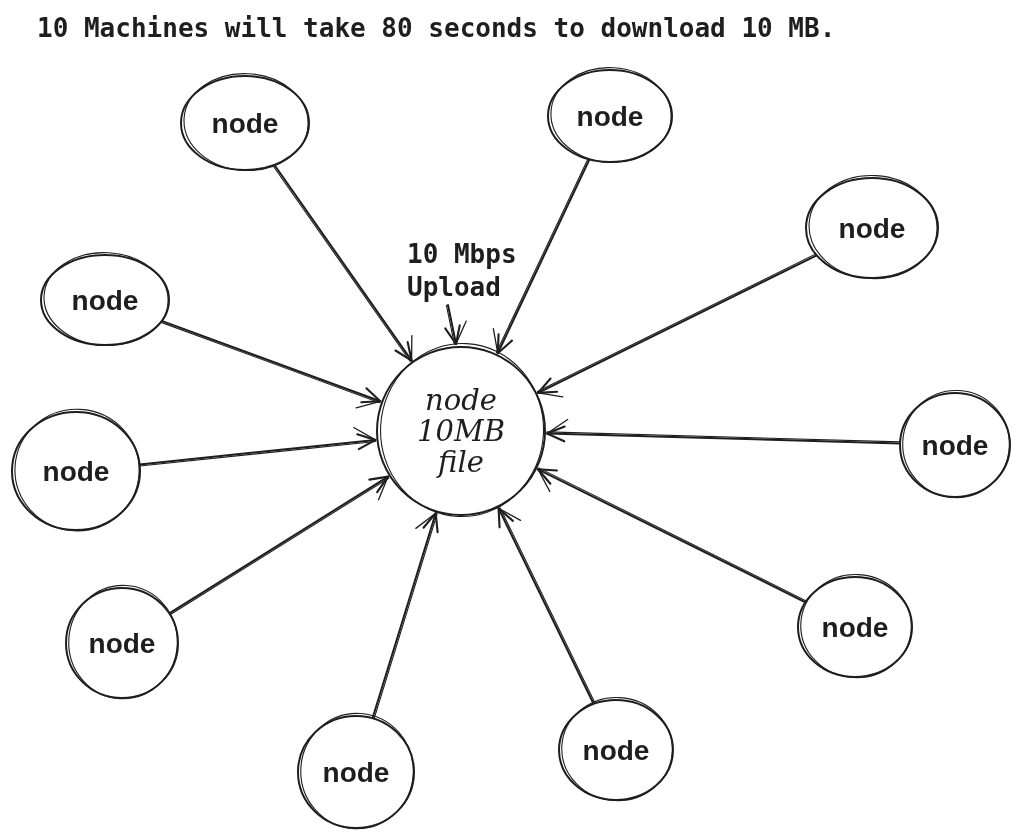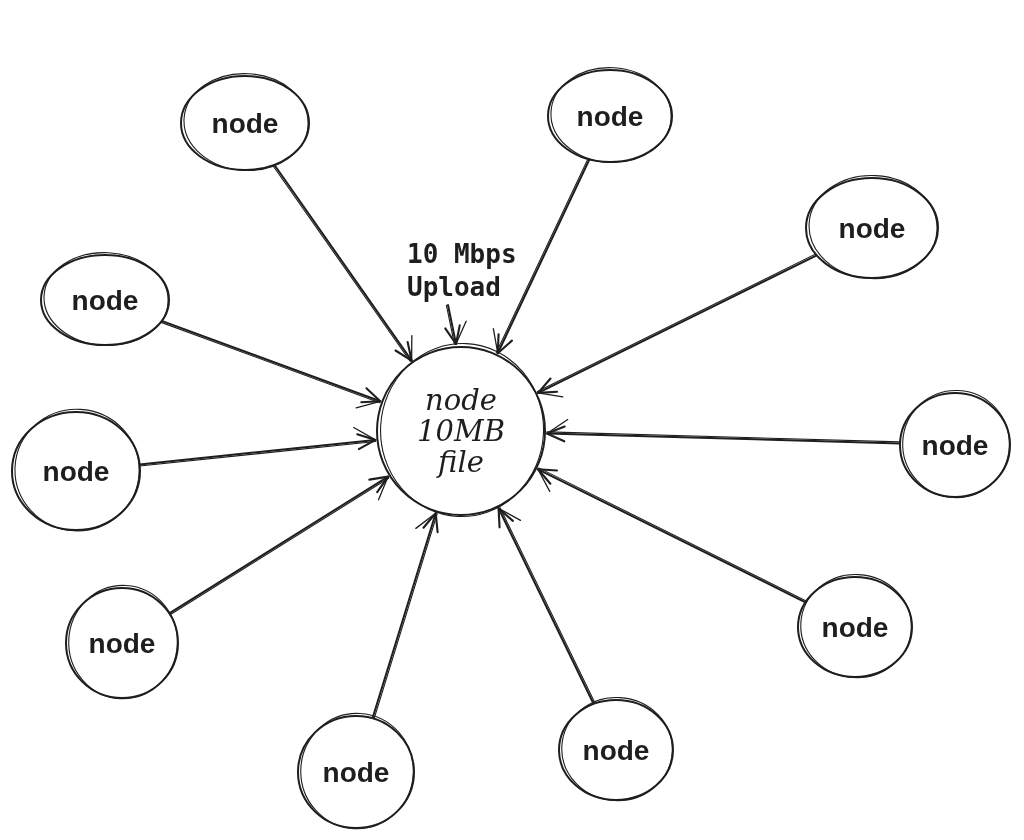--- a/index.html
+++ b/index.html
@@ -14,20 +14,21 @@
               font-weight:700;font-size:28px;fill:#1e1e1e;}
   .center-label{font-family:"DejaVu Serif",serif;font-style:italic;
                 font-size:29px;fill:#1e1e1e;}
   .annot-label{font-family:"DejaVu Sans Mono",monospace;font-weight:700;
                font-size:26px;fill:#1e1e1e;}
 </style>
 </head>
 <body>
 
 <div class="stage">
+  <div class="title">10 Machines will take 80 seconds to download 10 MB.</div>
   <svg id="diagram-svg" width="1024" height="840" viewBox="0 0 1024 840">
       <g>
         <line x1="274.3031386821602" y1="164.78410515789508" x2="411.6208860863339" y2="360.5890412712539" stroke-width="2" fill="none" stroke="#1e1e1e" stroke-linecap="round" stroke-linejoin="round"></line>
         <line x1="272.9931673569742" y1="165.70278634698656" x2="410.3109147611479" y2="361.50772246034535" stroke-width="1.1" fill="none" stroke="#1e1e1e" stroke-linecap="round" stroke-linejoin="round"></line>
         <path d="M 407.63047583749614 342.0128030609496 L 411.6208860863339 360.5890412712539 L 395.51496286675865 350.5093965728953" stroke-width="2.1" fill="none" stroke="#1e1e1e" stroke-linecap="round" stroke-linejoin="round"></path>
         <line x1="411.6208860863339" y1="360.5890412712539" x2="411.8309575064282" y2="335.58992388686494" stroke-width="1.3" fill="none" stroke="#1e1e1e" stroke-linecap="round" stroke-linejoin="round"></line>
       </g>
       <g>
         <line x1="589.4689120792818" y1="159.4046489599076" x2="497.7729842098408" y2="353.2584562006722" stroke-width="2" fill="none" stroke="#1e1e1e" stroke-linecap="round" stroke-linejoin="round"></line>
         <line x1="588.0225577760385" y1="158.7205004164687" x2="496.3266299065975" y2="352.5743076572333" stroke-width="1.1" fill="none" stroke="#1e1e1e" stroke-linecap="round" stroke-linejoin="round"></line>

